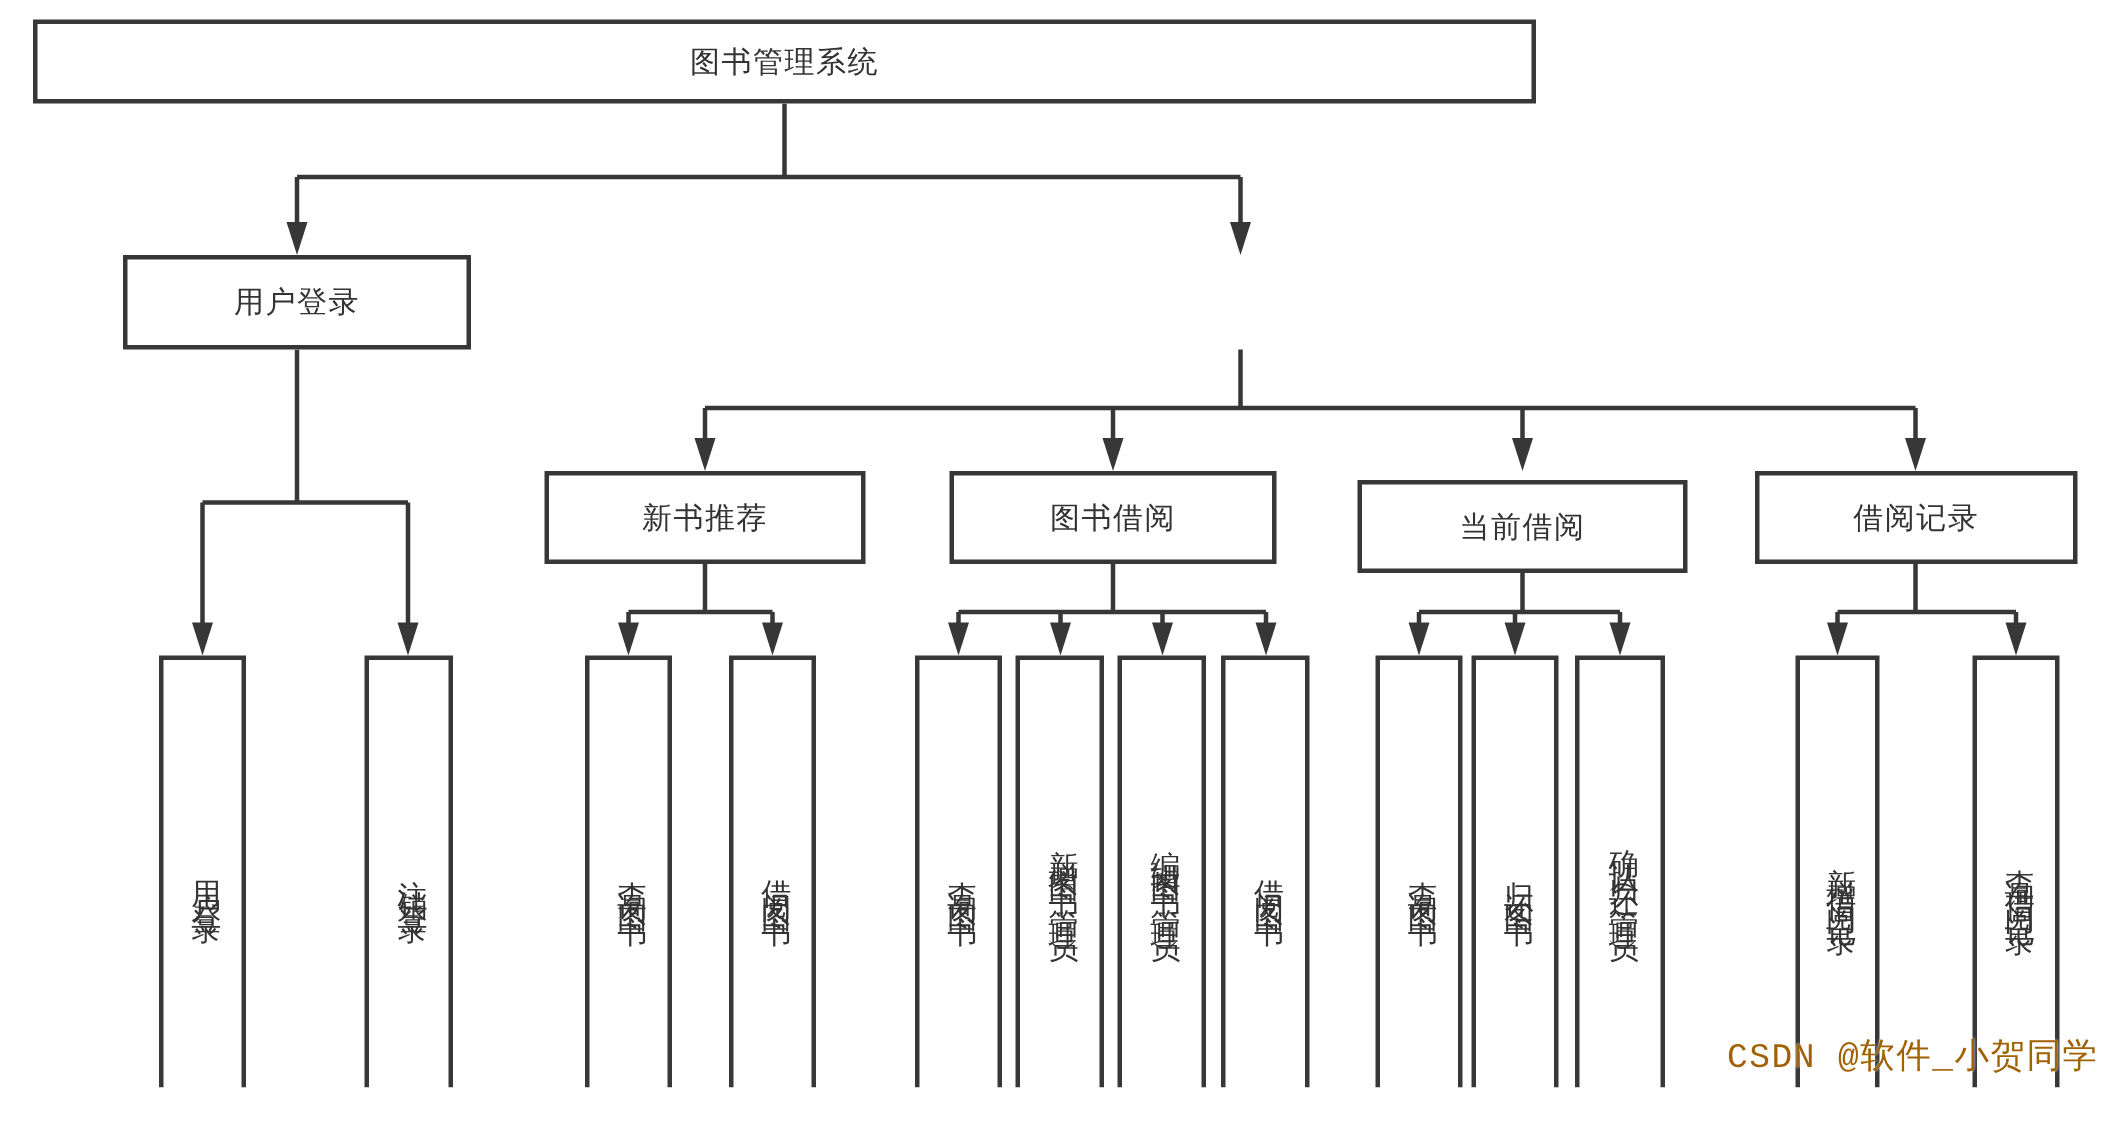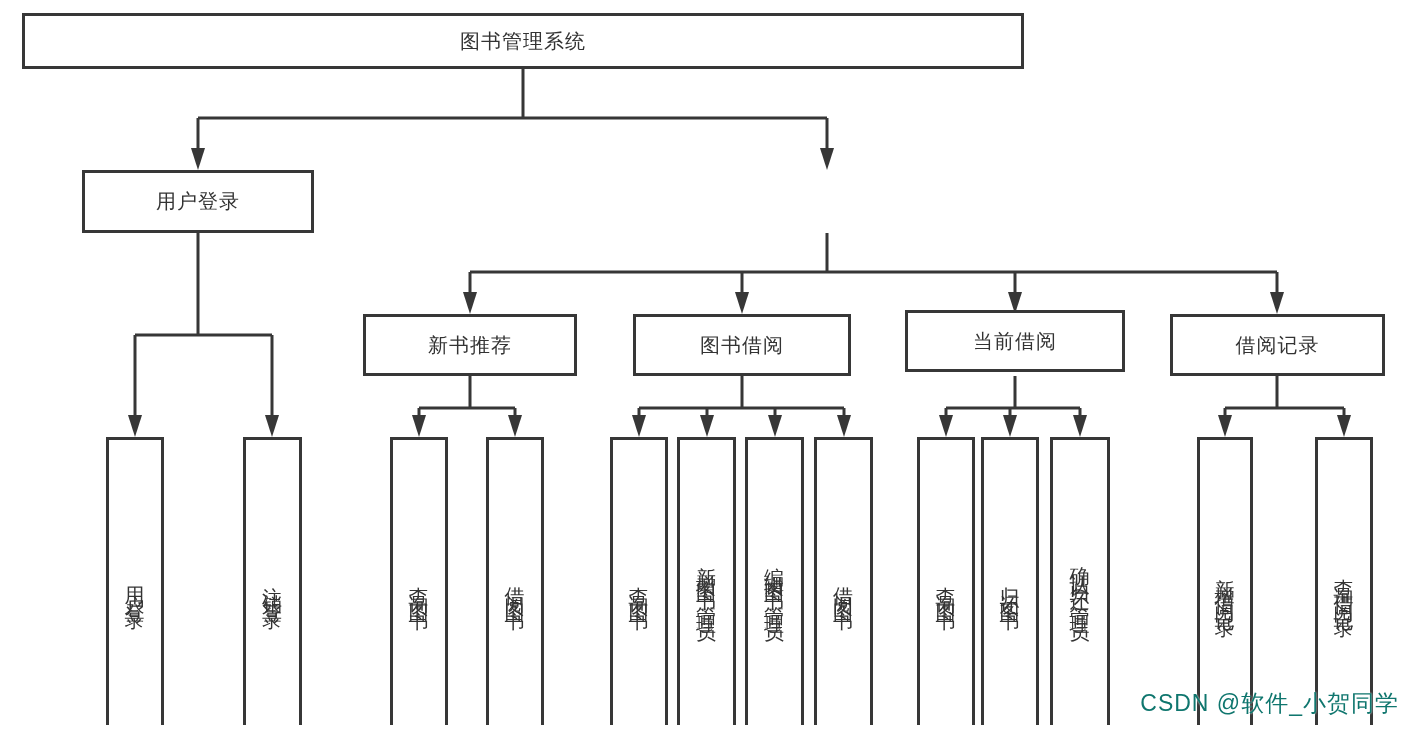--- a/index.html
+++ b/index.html
@@ -1,33 +1,33 @@
 <!DOCTYPE html>
 <html><head>
 <meta charset="utf-8">
 <style>
   html,body{margin:0;padding:0;background:#fff;}
   #canvas{
     position:relative;width:1405px;height:725px;background:#ffffff;overflow:hidden;
-    font-family:Liberation Sans, sans-serif;color:#333333;
+    font-family:Liberation Mono, monospace;color:#333333;
   }
   #connectors{position:absolute;left:0;top:0;pointer-events:none;}
   #connectors path{stroke:#373737;stroke-width:3;fill:none;}
   #connectors polygon{fill:#373737;stroke:none;}
   .box{
     position:absolute;box-sizing:border-box;border:3px solid #373737;background:#ffffff;
     display:flex;align-items:center;justify-content:center;
   }
   .hlabel{font-size:20px;white-space:nowrap;letter-spacing:1px;}
   .vtext{
     writing-mode:vertical-rl;text-orientation:mixed;
     font-size:20px;letter-spacing:8px;line-height:1;white-space:nowrap;
   }
   .watermark{
-    position:absolute;right:6px;bottom:6px;font-size:23px;color:#0f766e;
+    position:absolute;right:6px;bottom:6px;font-size:23px;color:#a16207;
     letter-spacing:1px;white-space:nowrap;
     text-shadow:0 0 2px #ffffff;
   }
 </style>
 </head>
 <body>
 
 <div id="canvas">
 
   <svg id="connectors" width="1405" height="747">
@@ -106,21 +106,21 @@
   <div class="box" style="left:82px;top:170px;width:232px;height:63px">
     <span class="hlabel">用户登录</span>
   </div>
 
   <div class="box" style="left:633px;top:314px;width:218px;height:62px">
     <span class="hlabel">图书借阅</span>
   </div>
   <div class="box" style="left:363px;top:314px;width:214px;height:62px">
     <span class="hlabel">新书推荐</span>
   </div>
-  <div class="box" style="left:905px;top:310px;width:220px;height:62px">
+  <div class="box" style="left:905px;top:320px;width:220px;height:62px">
     <span class="hlabel">当前借阅</span>
   </div>
   <div class="box" style="left:1170px;top:314px;width:215px;height:62px">
     <span class="hlabel">借阅记录</span>
   </div>
 
   <div class="box" style="left:106px;top:437px;width:58px;height:300px">
     <span class="vtext">用户登录</span>
   </div>
   <div class="box" style="left:243px;top:437px;width:59px;height:300px">

